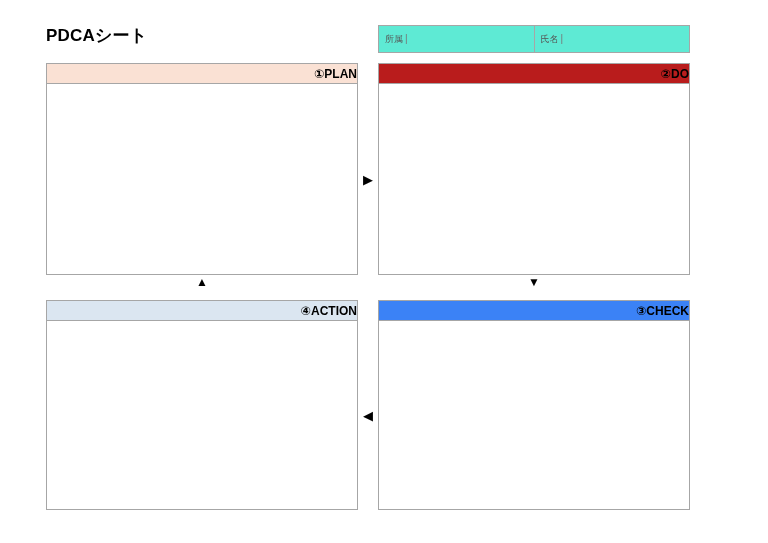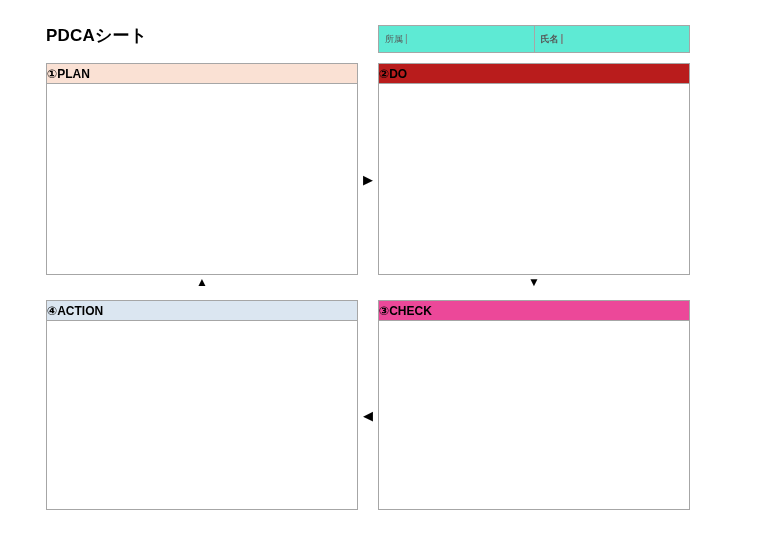--- a/index.html
+++ b/index.html
@@ -62,21 +62,20 @@
     font-size: 9px;
     color: #555555;
     white-space: nowrap;
   }
   .identity-cell.affiliation {
     width: 156px;
     border-right: 1px solid #a6a6a6;
   }
   .identity-cell.name {
     width: 155px;
-    font-weight: bold;
   }
   .identity-label {
     font-size: 9px;
     color: #555555;
   }
   .caret {
     display: inline-block;
     margin-left: 2px;
     color: #777777;
     font-size: 10px;
@@ -88,21 +87,21 @@
     position: absolute;
     box-sizing: border-box;
     border: 1px solid #a6a6a6;
     background: #ffffff;
     display: flex;
     flex-direction: column;
   }
   .panel-header {
     height: 20px;
     line-height: 20px;
-    text-align: left;
+    text-align: right;
     font-size: 12px;
     font-weight: bold;
     color: #000000;
     border-bottom: 1px solid #a6a6a6;
     box-sizing: border-box;
     white-space: nowrap;
     overflow: hidden;
   }
   .panel-body {
     flex: 1 1 auto;
@@ -161,21 +160,21 @@
     <div class="panel-header" style="background-color: #b91c1c;">②DO</div>
     <div class="panel-body"></div>
   </div>
 
   <div class="panel" id="panel-action">
     <div class="panel-header" style="background-color: rgb(219, 230, 241);">④ACTION</div>
     <div class="panel-body"></div>
   </div>
 
   <div class="panel" id="panel-check">
-    <div class="panel-header" style="background-color: #ec4899;">③CHECK</div>
+    <div class="panel-header" style="background-color: #3b82f6;">③CHECK</div>
     <div class="panel-body"></div>
   </div>
 
   <div class="arrow" id="arrow-plan-to-do">▶</div>
 
   <div class="arrow" id="arrow-do-to-check">▼</div>
 
   <div class="arrow" id="arrow-check-to-action">◀</div>
 
   <div class="arrow" id="arrow-action-to-plan">▲</div>

